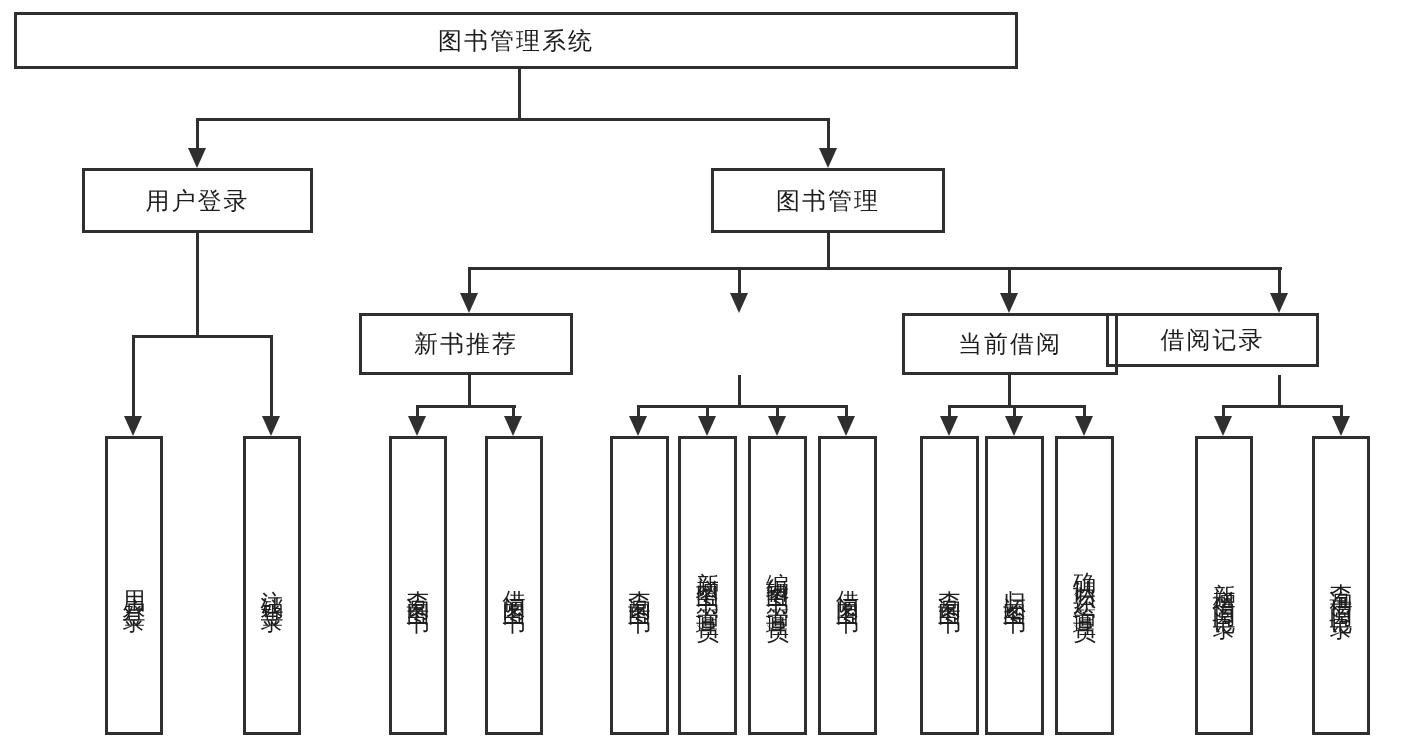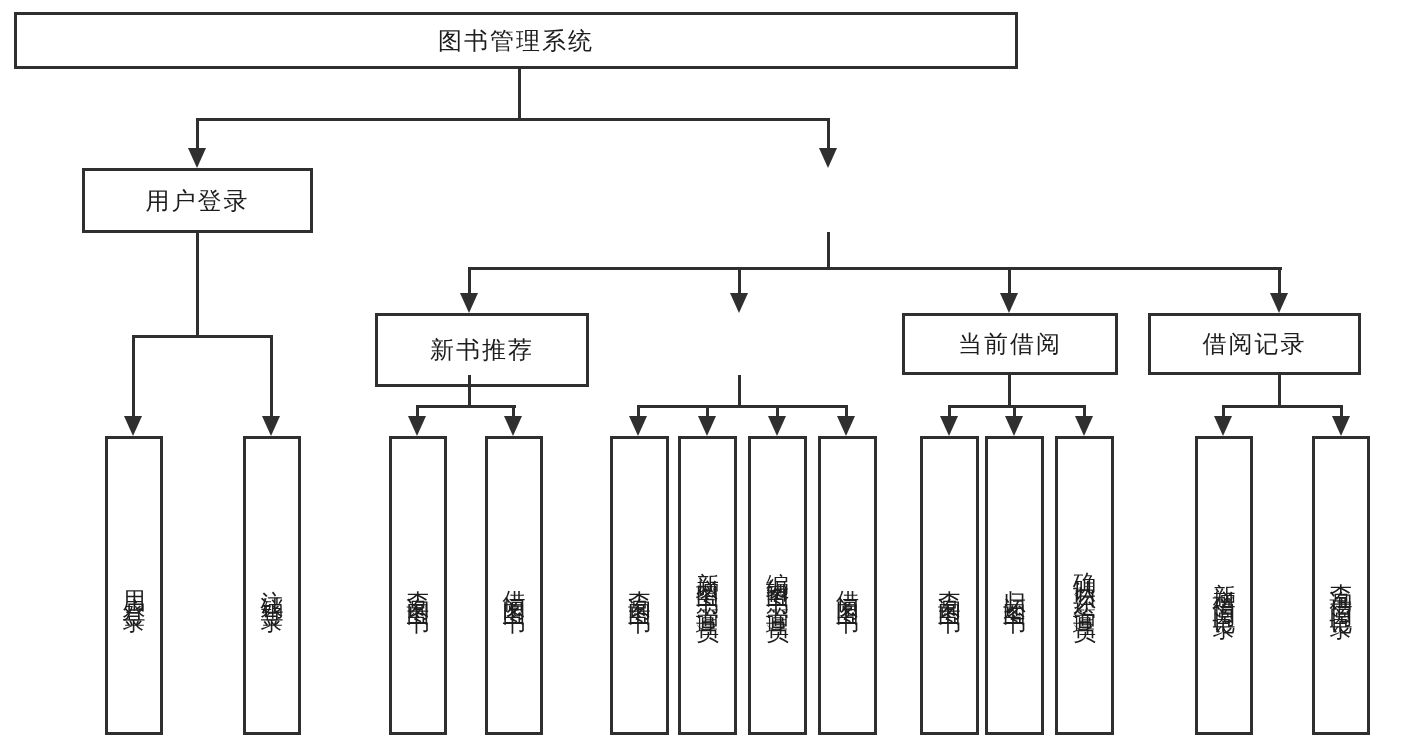--- a/index.html
+++ b/index.html
@@ -117,28 +117,31 @@
   <div class="ln" style="left:1340px;top:405px;width:3px;height:14px"></div>
   <div class="arr" style="left:1332px;top:416px"></div>
 
   <div class="box h" style="left:14px;top:12px;width:1004px;height:57px">
     <span>图书管理系统</span>
   </div>
 
   <div class="box h" style="left:82px;top:168px;width:231px;height:65px">
     <span>用户登录</span>
   </div>
+  <div class="box h" style="left:711px;top:168px;width:234px;height:65px">
+    <span>图书管理</span>
+  </div>
 
-  <div class="box h" style="left:375px;top:313px;width:214px;height:74px">
+  <div class="box h" style="left:359px;top:313px;width:214px;height:62px">
     <span>新书推荐</span>
   </div>
   <div class="box h" style="left:902px;top:313px;width:216px;height:62px">
     <span>当前借阅</span>
   </div>
-  <div class="box h" style="left:1148px;top:313px;width:213px;height:62px">
+  <div class="box h" style="left:1106px;top:313px;width:213px;height:54px">
     <span>借阅记录</span>
   </div>
 
   <div class="box v" style="left:105px;top:436px;width:58px;height:299px">
     <span>用户登录</span>
   </div>
   <div class="box v" style="left:243px;top:436px;width:58px;height:299px">
     <span>注销登录</span>
   </div>
 

